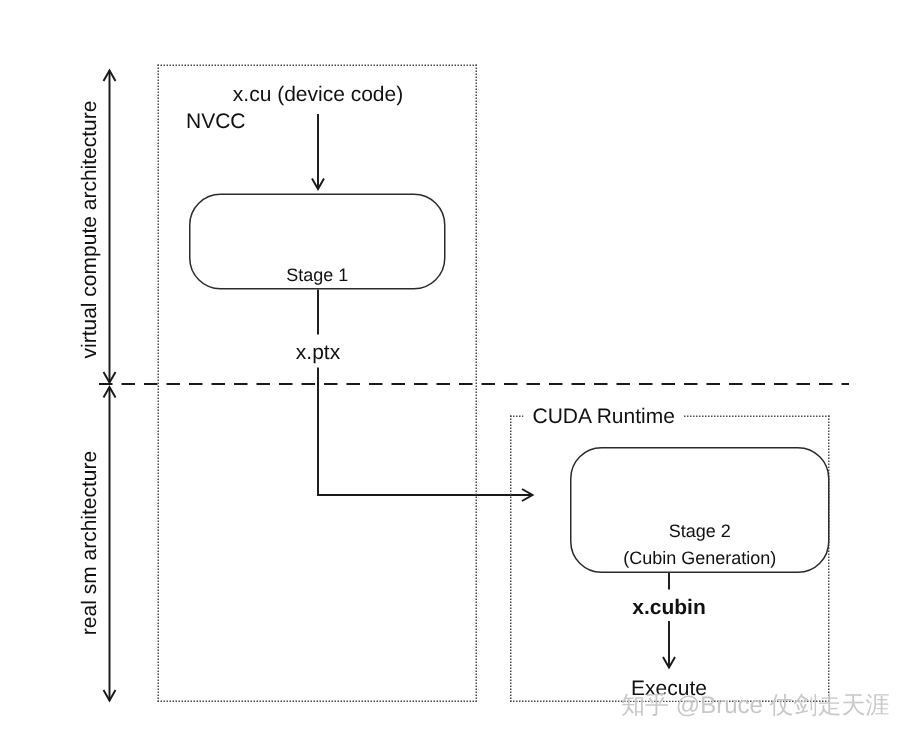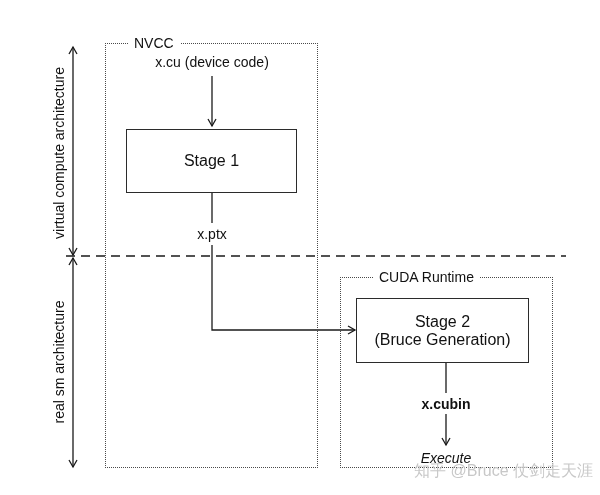--- a/index.html
+++ b/index.html
@@ -36,28 +36,28 @@
     background: var(--background);
     padding: 0 6px;
     font-size: 14px;
     line-height: 19px;
     white-space: nowrap;
     color: var(--text);
   }
   .stage-box {
     position: absolute;
     border: 1.5px solid var(--box_border);
-    border-radius: 0;
+    border-radius: 21px;
     background: var(--background);
     display: flex;
     flex-direction: column;
     align-items: center;
-    justify-content: center;
+    justify-content: flex-end;
     text-align: center;
-    font-size: 16px;
+    font-size: 12px;
     line-height: 18px;
   }
   .flow-label {
     position: absolute;
     transform: translateX(-50%);
     font-size: 14px;
     line-height: 17px;
     white-space: nowrap;
     background: var(--background);
     padding: 0 3px;
@@ -121,38 +121,38 @@
     <g>
       <path class="stroke" d="M446,414 L446,445"></path>
       <path class="stroke" d="M442,438 L446,445 L450,438"></path>
     </g>
   </svg>
 
   <div class="vlabel" style="left:-41px; top:143px;">virtual compute architecture</div>
   <div class="vlabel" style="left:-41px; top:352px;">real sm architecture</div>
 
   <div class="dotted-box" style="left:105px; top:43px; width:213px; height:425px;">
-    <span class="group-label" style="left:22px;">NVCC</span>
+    <span class="group-label" style="left:12px;margin-top:37px;">NVCC</span>
   </div>
 
   <div class="dotted-box" style="left:340px; top:277px; width:213px; height:191px;">
-    <span class="group-label" style="left:32px;">CUDA Runtime</span>
+    <span class="group-label" style="left:8px;">CUDA Runtime</span>
   </div>
 
   <div class="flow-label" style="left:212px; top:54px;">x.cu (device code)</div>
 
   <div class="stage-box" style="left:126px; top:129px; width:171px; height:64px;">
     <div>Stage 1</div>
   </div>
 
   <div class="flow-label" style="left:212px; top:226px;">x.ptx</div>
 
-  <div class="stage-box" style="left:356px; top:298px; width:173px; height:65px;">
+  <div class="stage-box" style="left:380px; top:298px; width:173px; height:84px;">
     <div>Stage 2</div>
-    <div>(Bruce Generation)</div>
+    <div>(Cubin Generation)</div>
   </div>
 
   <div class="flow-label" style="left:446px; top:396px;font-weight:bold;">x.cubin</div>
 
-  <div class="flow-label" style="left:446px; top:450px;font-style:italic;">Execute</div>
+  <div class="flow-label" style="left:446px; top:450px;">Execute</div>
 
   <div class="watermark">知乎 @Bruce 仗剑走天涯</div>
 </div>
 
 </body></html>

